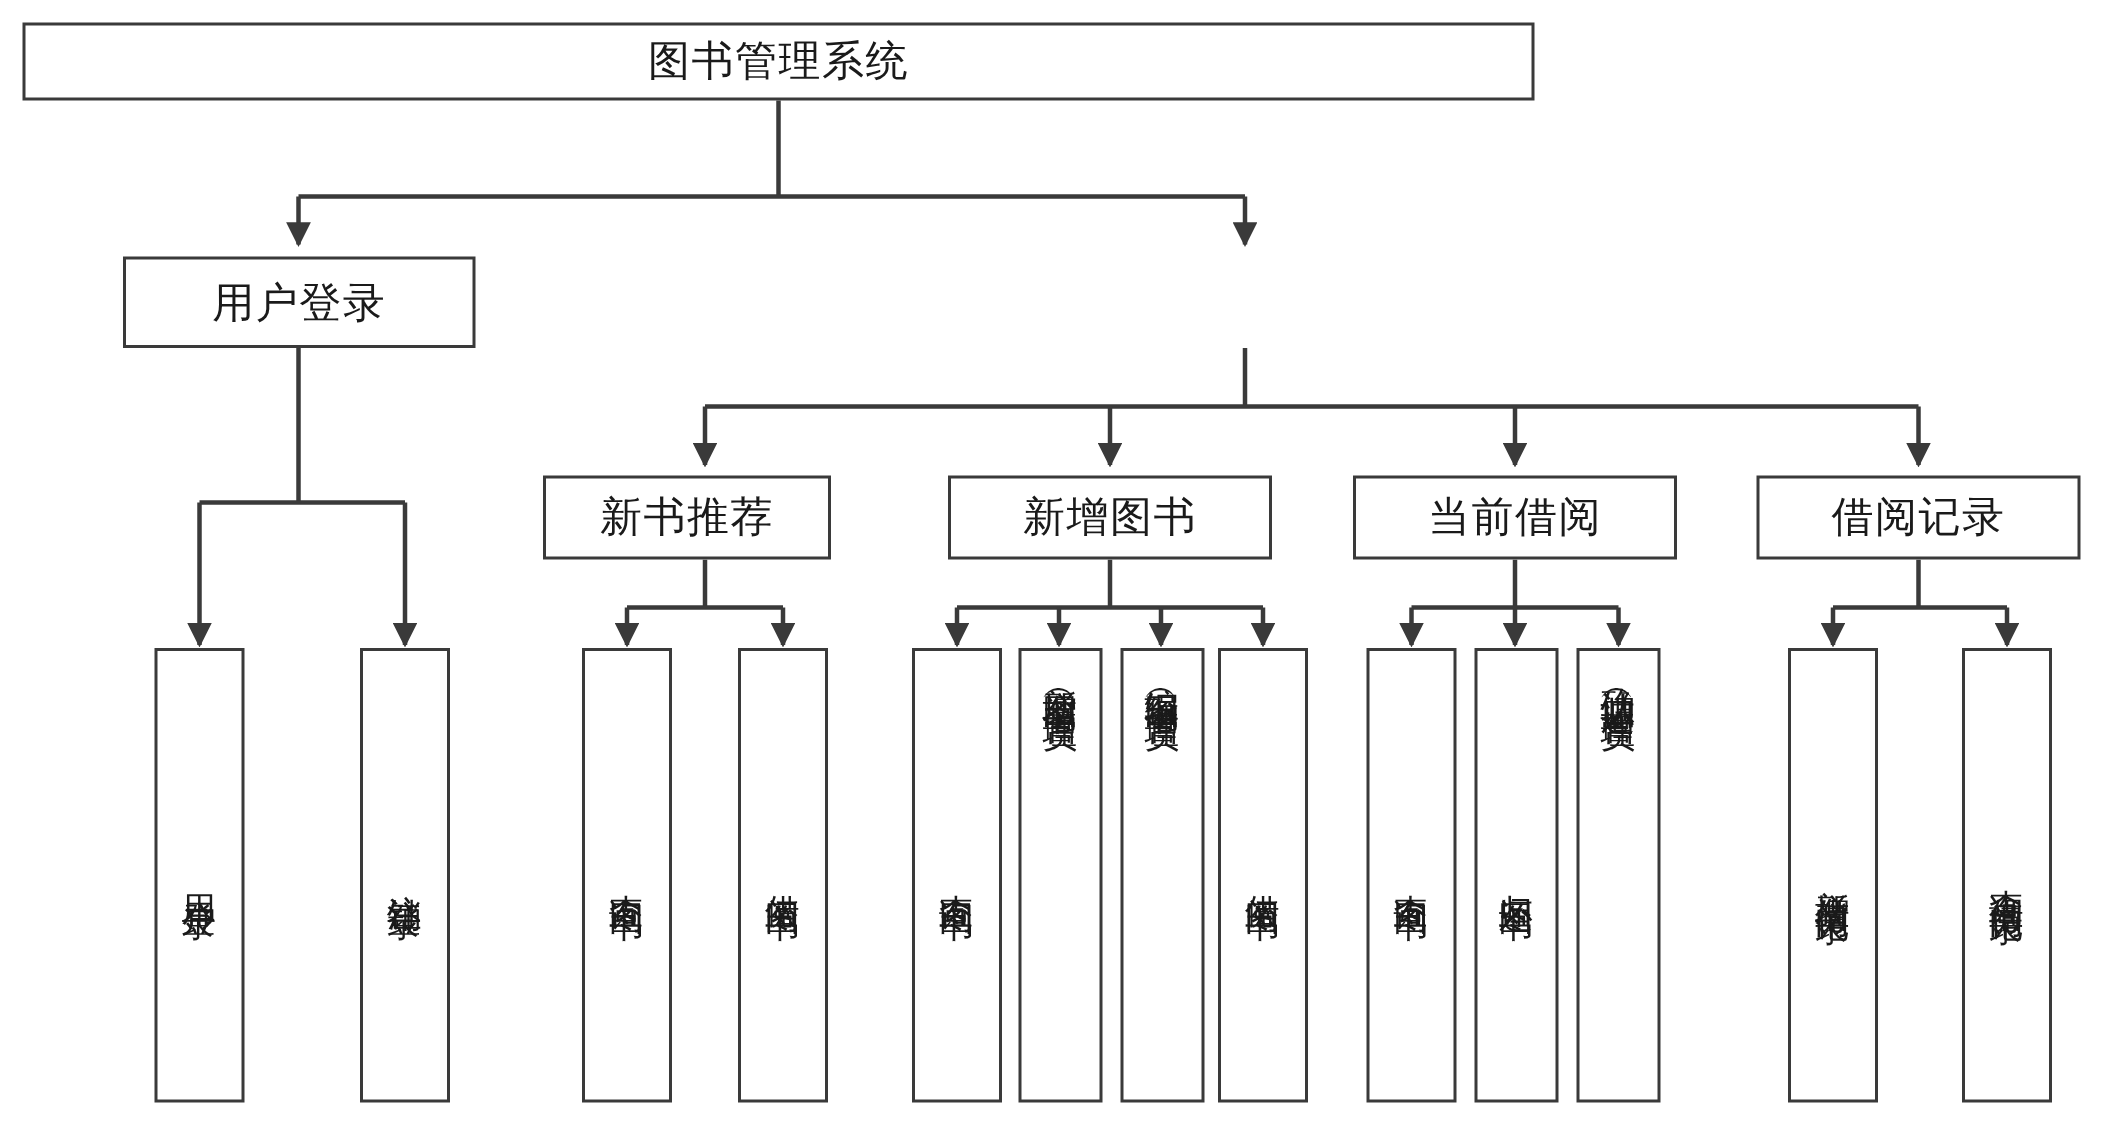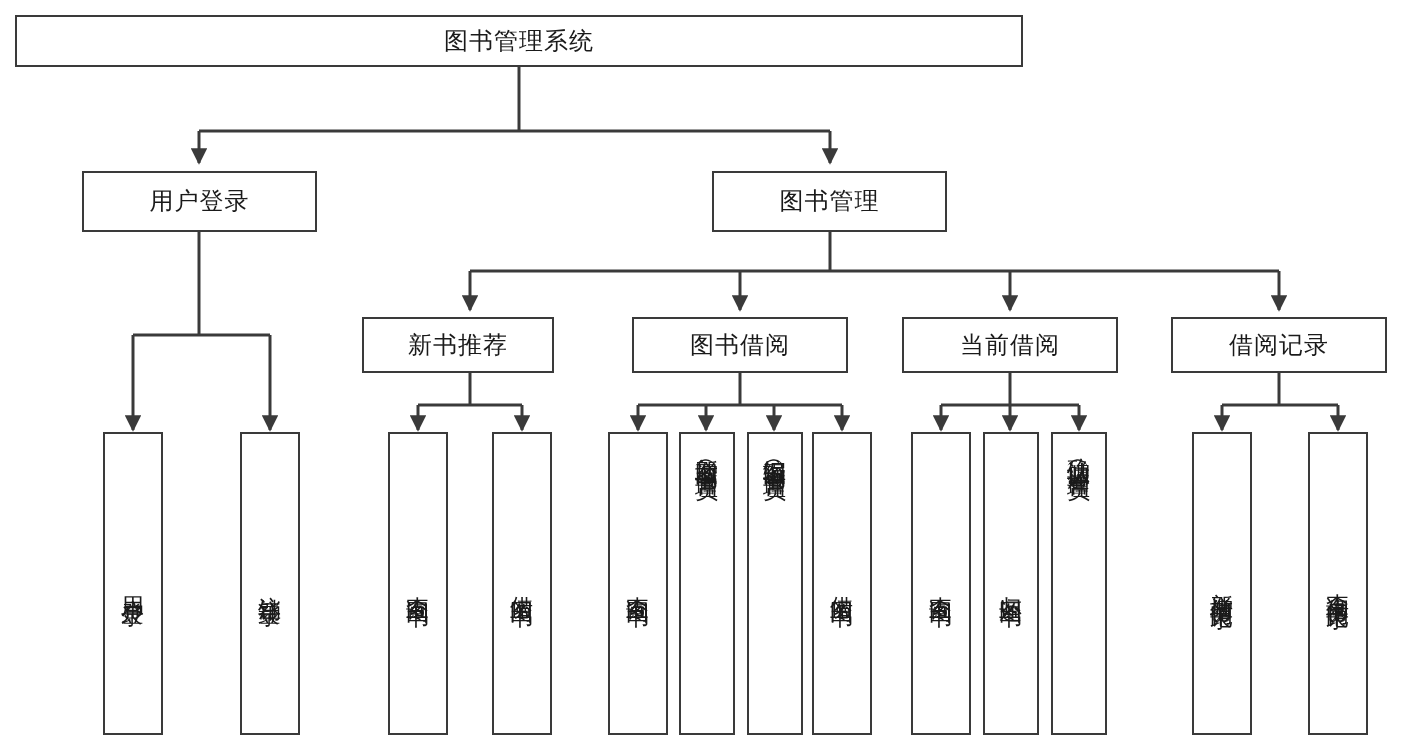--- a/index.html
+++ b/index.html
@@ -36,21 +36,21 @@
     color: #1a1a1a;
     z-index: 2;
   }
   .node .label {
     display: block;
     text-align: center;
     line-height: 1.18;
     white-space: pre-line;
   }
   .node.horiz .label {
-    font-size: 24px;
+    font-size: 28px;
     letter-spacing: 1px;
     text-align: right;
   }
   .node.vert {
     align-items: flex-start;
     justify-content: center;
     padding-top: 6px;
   }
   .node.vert .label {
     writing-mode: vertical-rl;
@@ -130,29 +130,26 @@
     </g>
   </svg>
 
   <div class="node horiz" style="left:15px; top:15px; width:1008px; height:52px;">
     <span class="label">图书管理系统</span>
   </div>
 
   <div class="node horiz" style="left:82px; top:171px; width:235px; height:61px;">
     <span class="label">用户登录</span>
   </div>
-  <div class="node horiz" style="left:712px; top:171px; width:235px; height:61px;">
-    <span class="label">图书管理</span>
-  </div>
 
   <div class="node horiz" style="left:362px; top:317px; width:192px; height:56px;">
     <span class="label">新书推荐</span>
   </div>
   <div class="node horiz" style="left:632px; top:317px; width:216px; height:56px;">
-    <span class="label">图书借阅</span>
+    <span class="label">新增图书</span>
   </div>
   <div class="node horiz" style="left:902px; top:317px; width:216px; height:56px;">
     <span class="label">当前借阅</span>
   </div>
   <div class="node horiz" style="left:1171px; top:317px; width:216px; height:56px;">
     <span class="label">借阅记录</span>
   </div>
 
   <div class="node vert centered" style="left:103px; top:432px; width:60px; height:303px;">
     <span class="label">用户登录</span>

